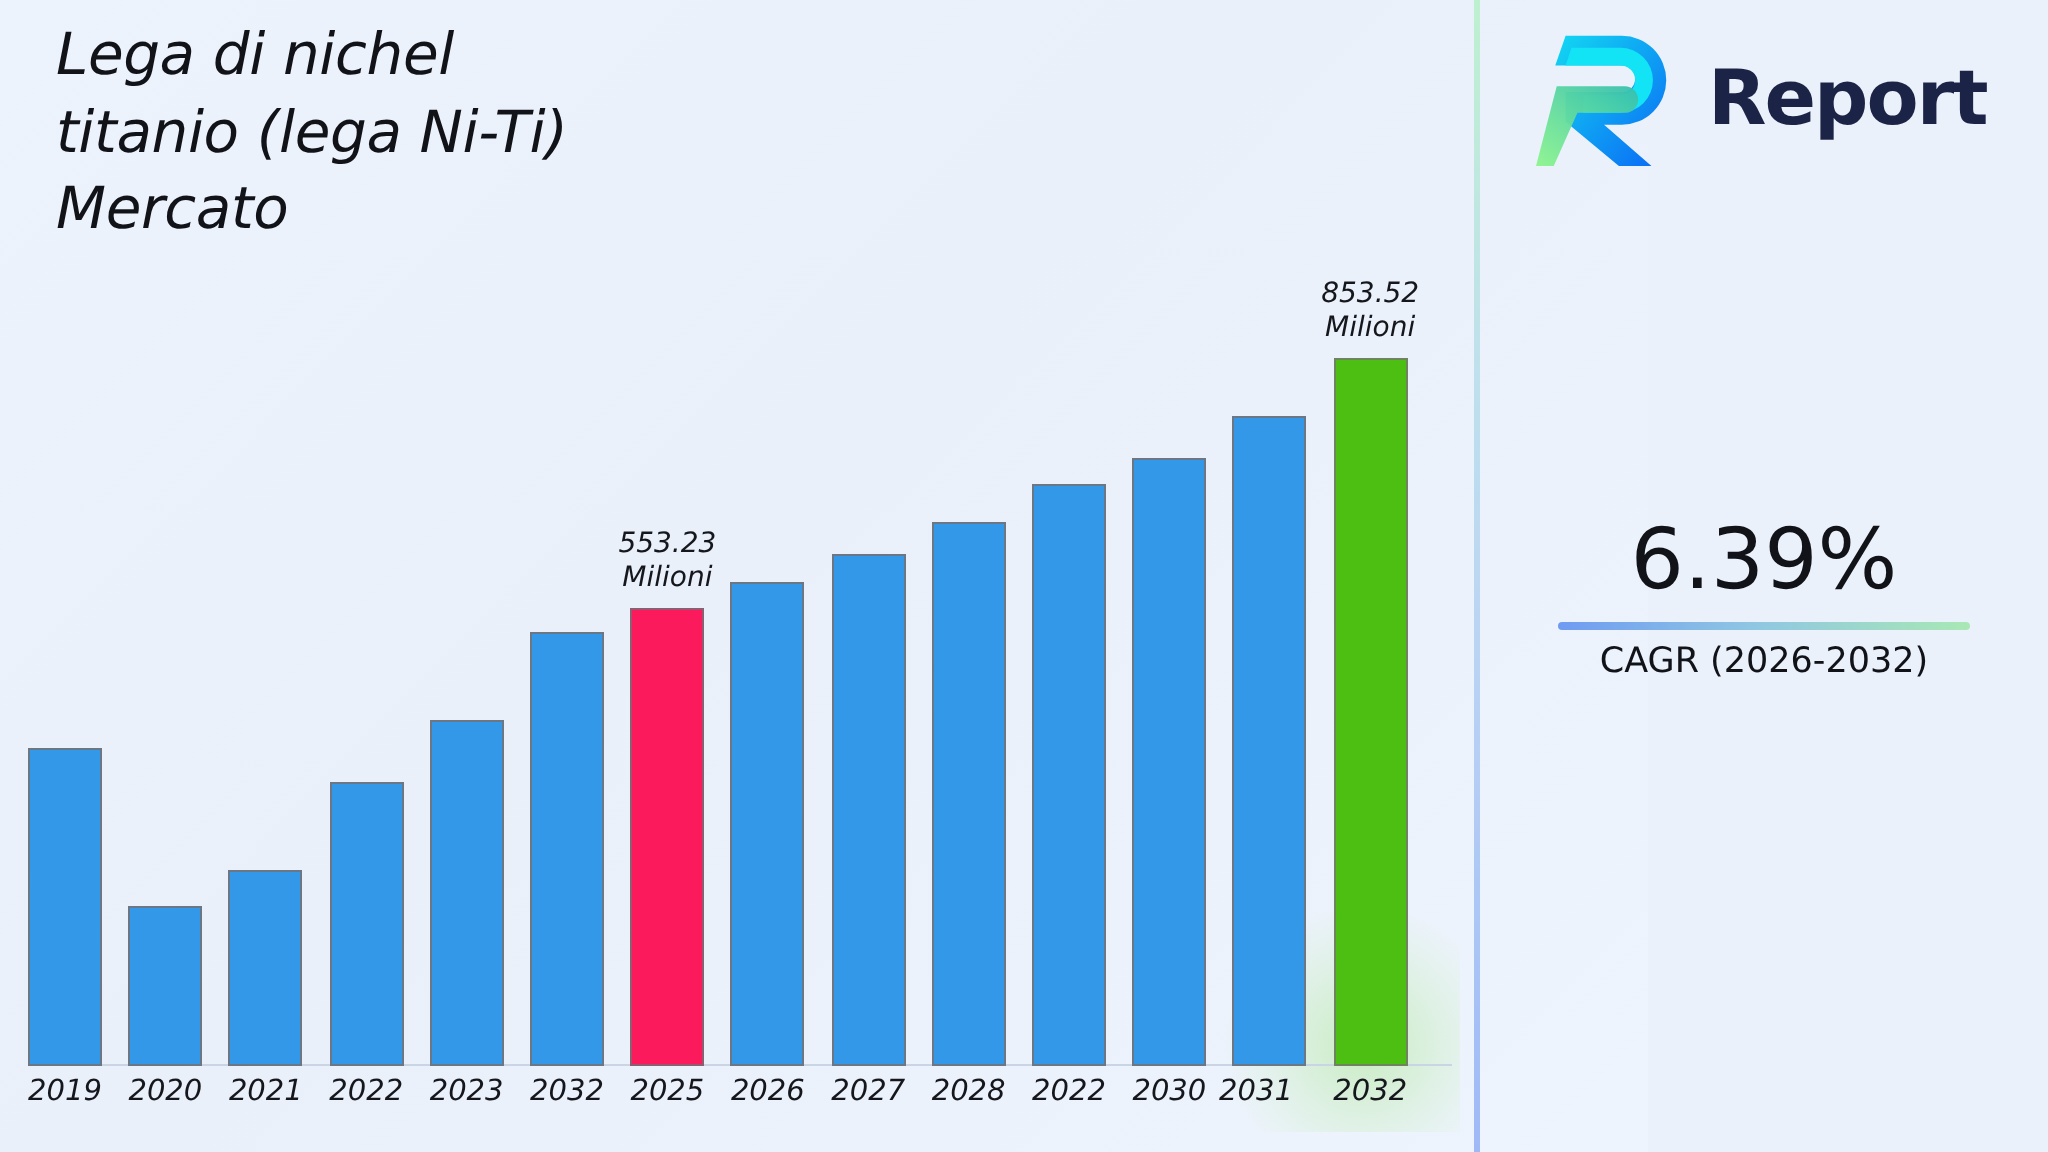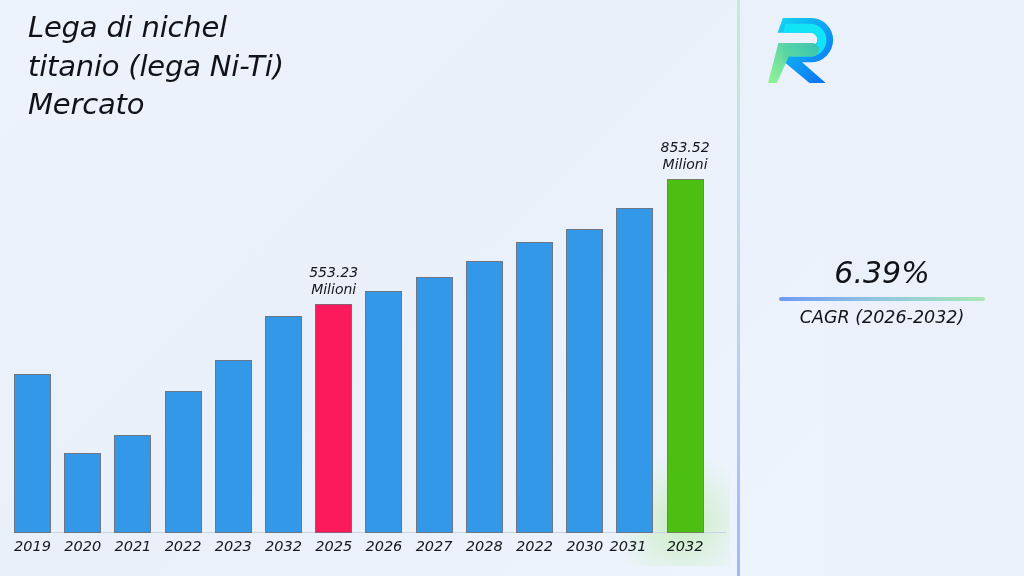--- a/index.html
+++ b/index.html
@@ -46,24 +46,24 @@
   
   .right-panel{position:absolute;left:740px;top:0;width:284px;height:576px;}
 
   .logo-row{position:absolute;left:28px;top:12px;display:flex;align-items:center;gap:12px;}
   .logo-mark{width:74px;height:74px;flex:0 0 auto;}
   .logo-text{display:flex;flex-direction:column;line-height:0.96;}
   .logo-text span{font-family:"DejaVu Sans","Liberation Sans",sans-serif;
     font-weight:bold;font-size:38px;color:#1b2346;letter-spacing:-1px;}
 
   .cagr-block{position:absolute;left:0;top:255px;width:284px;text-align:center;}
-  .cagr-value{font-style:italic;font-size:30px;font-weight:400;color:#111318;letter-spacing:0px;}
+  .cagr-value{font-size:42px;font-weight:400;color:#111318;letter-spacing:0px;}
   .cagr-rule{margin:7px auto 6px auto;width:206px;height:4px;border-radius:2px;
     background:linear-gradient(90deg,#6f9bf2 0%,#8fc7e2 48%,#a9e8b4 100%);}
-  .cagr-caption{font-style:italic;font-size:17.5px;color:#111318;}
+  .cagr-caption{font-size:17.5px;color:#111318;}
 </style>
 </head>
 <body>
 
 <div id="root">
 
   <div class="chart-panel">
 
     <div class="glow"></div>
 
@@ -128,20 +128,21 @@
           </defs>
 
           <path d="M20 8 H58 A30 30 0 0 1 58 68 H46 L78 96 H56 L20 66 V46 H58 A9 9 0 0 0 58 28 H13 Z" fill="url(#gblue)"></path>
 
           <path d="M24 16 H57 A22 22 0 0 1 57 60 H32 V48 H57 A10 10 0 0 0 57 28 H20 Z" fill="#12e4f5"></path>
 
           <path d="M14 42 H60 A9 9 0 0 1 60 60 H28 L12 96 H0 L14 42 Z" fill="url(#ggreen)" opacity="0.95"></path>
         </svg>
       </span>
       <span class="logo-text">
+        <span>Report</span>
       </span>
     </div>
 
     <div class="cagr-block">
       <div class="cagr-value">6.39%</div>
       <div class="cagr-rule"></div>
       <div class="cagr-caption">CAGR (2026-2032)</div>
     </div>
 
   </div>

